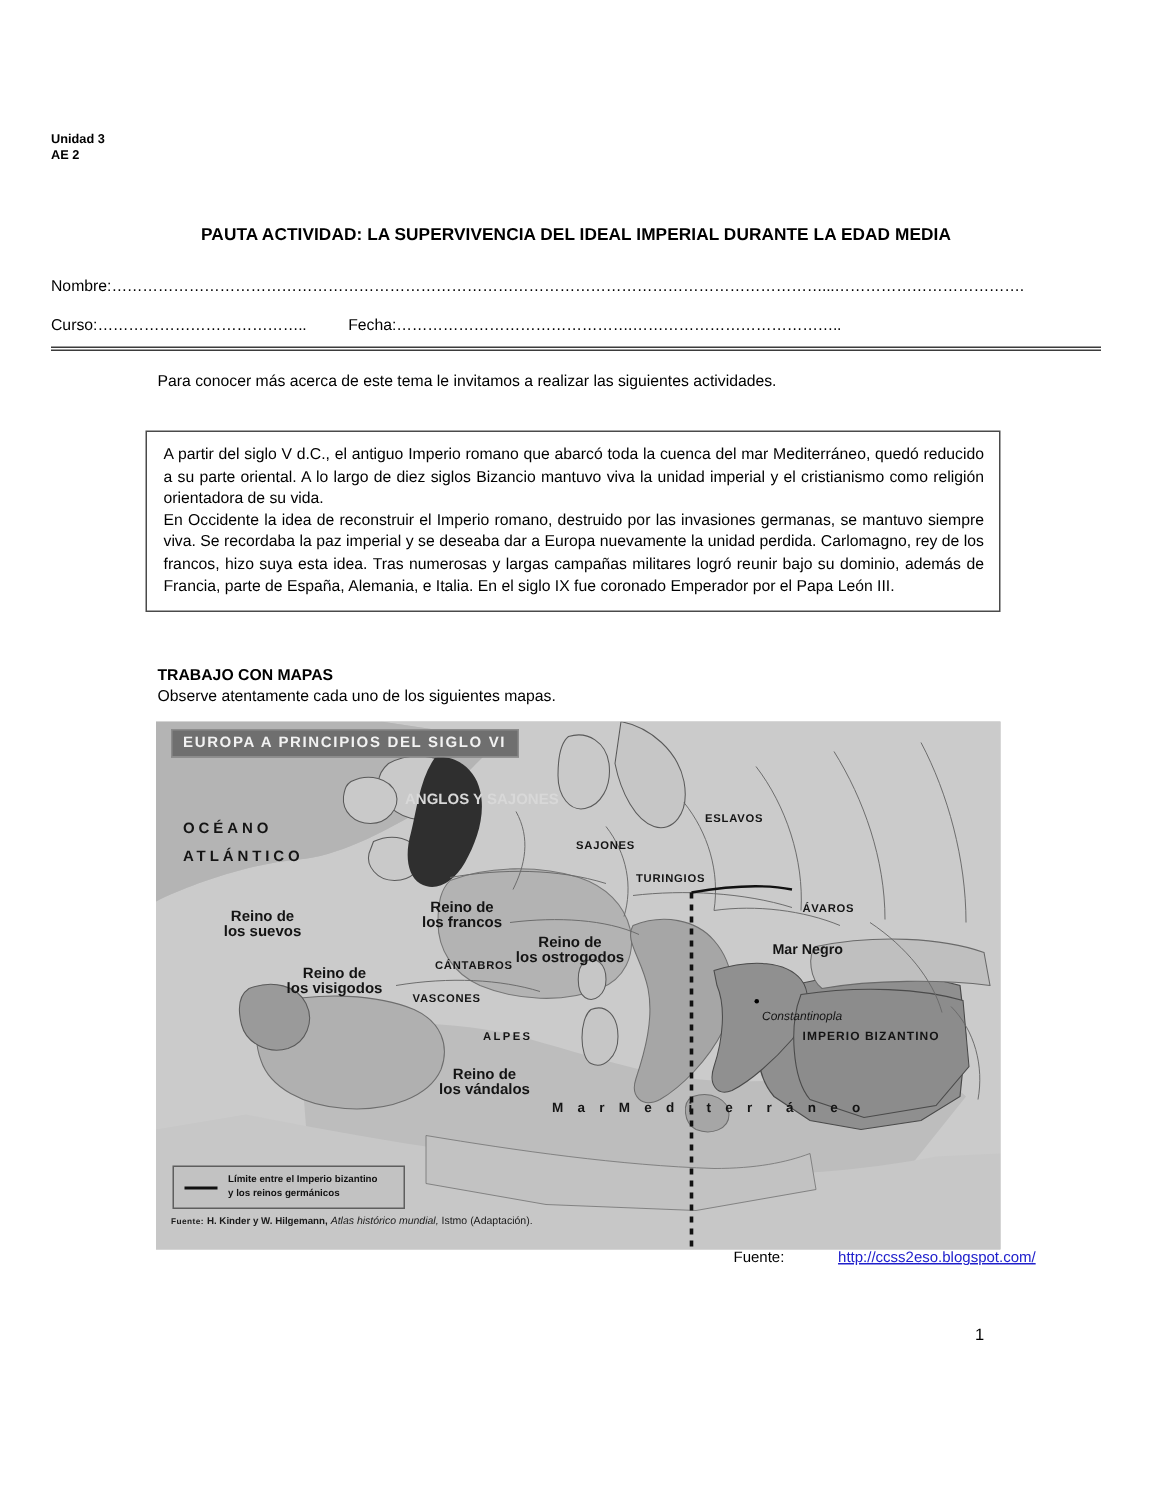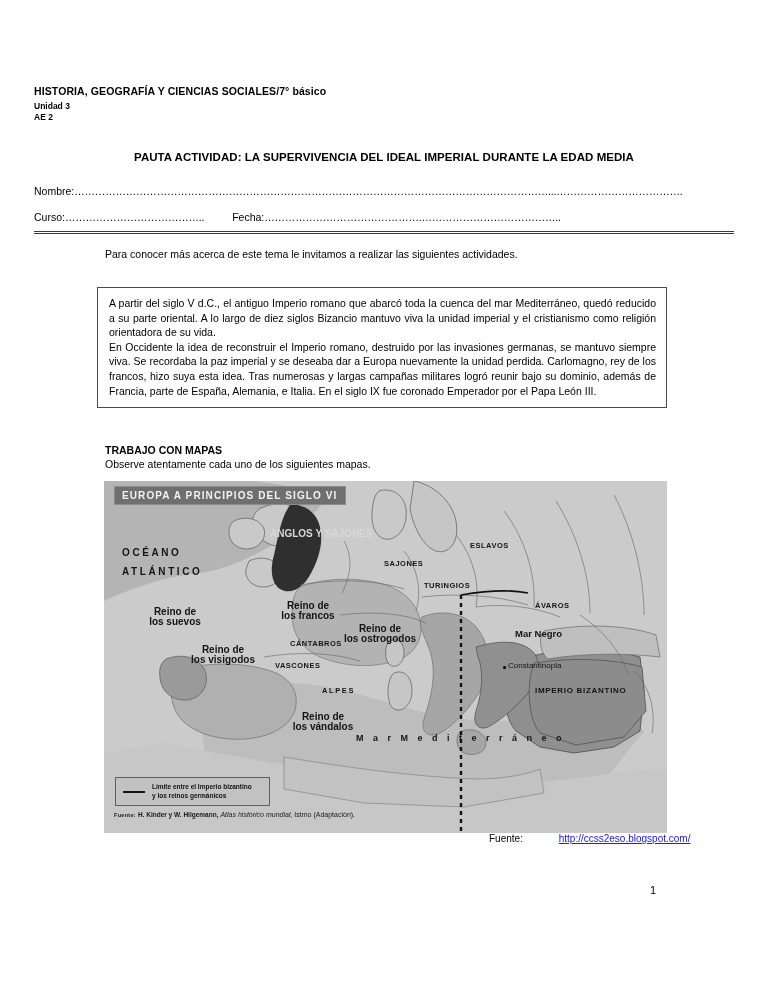--- a/index.html
+++ b/index.html
@@ -150,21 +150,20 @@
     position: absolute; left: 650px; top: 884px;
     font-size: 11px;
   }
 </style>
 </head>
 <body>
 
 <div class="page">
 
   <div class="doc-header">
-    <div class="course">HISTORIA, GEOGRAFÍA Y CIENCIAS SOCIALES/7° básico</div>
     <div class="unit">Unidad 3</div>
     <div class="ae">AE 2</div>
   </div>
 
   <div class="doc-title">PAUTA ACTIVIDAD: LA SUPERVIVENCIA DEL IDEAL IMPERIAL DURANTE LA EDAD MEDIA</div>
 
   <div class="field-row field-nombre">
     <span>Nombre:</span><span class="dots">…………………………………………………………………………………………………………………………...……………………………….</span>
   </div>
   <div class="field-row field-curso">
@@ -329,25 +328,25 @@
     <div class="map-label lbl-tribe" style="left:125px; top:180px;">Vascones</div>
     <div class="map-label lbl-tribe" style="left:234px; top:78px;">Sajones</div>
     <div class="map-label lbl-tribe" style="left:274px; top:100px;">Turingios</div>
     <div class="map-label lbl-tribe" style="left:320px; top:60px;">Eslavos</div>
     <div class="map-label lbl-tribe" style="left:385px; top:120px;">Ávaros</div>
     <div class="map-label lbl-tribe" style="left:172px; top:205px; letter-spacing:1.6px;">ALPES</div>
 
     <div class="map-label lbl-kingdom" style="left:411px; top:148px; font-size:9.5px;">Mar Negro</div>
 
     <span class="city-dot" style="left:399px; top:185px;"></span>
-    <div class="map-label lbl-city" style="left:404px; top:180px;">Constantinopla</div>
+    <div class="map-label lbl-city" style="left:404px; top:192px;font-style:italic;">Constantinopla</div>
 
     <div class="map-label lbl-empire" style="left:403px; top:205px;padding-left:28px;">IMPERIO BIZANTINO</div>
 
-    <div class="map-label lbl-sea" style="left:232px; top:252px;padding-left:20px;">M a r   M e d i t e r r á n e o</div>
+    <div class="map-label lbl-sea" style="left:244px; top:252px;padding-left:20px;">M a r   M e d i t e r r á n e o</div>
 
     <div class="map-legend">
       <span class="legend-dash"></span>
       <span class="legend-text">
         <span>Límite entre el Imperio bizantino</span><br>
         <span>y los reinos germánicos</span>
       </span>
     </div>
 
     <div class="map-source">

